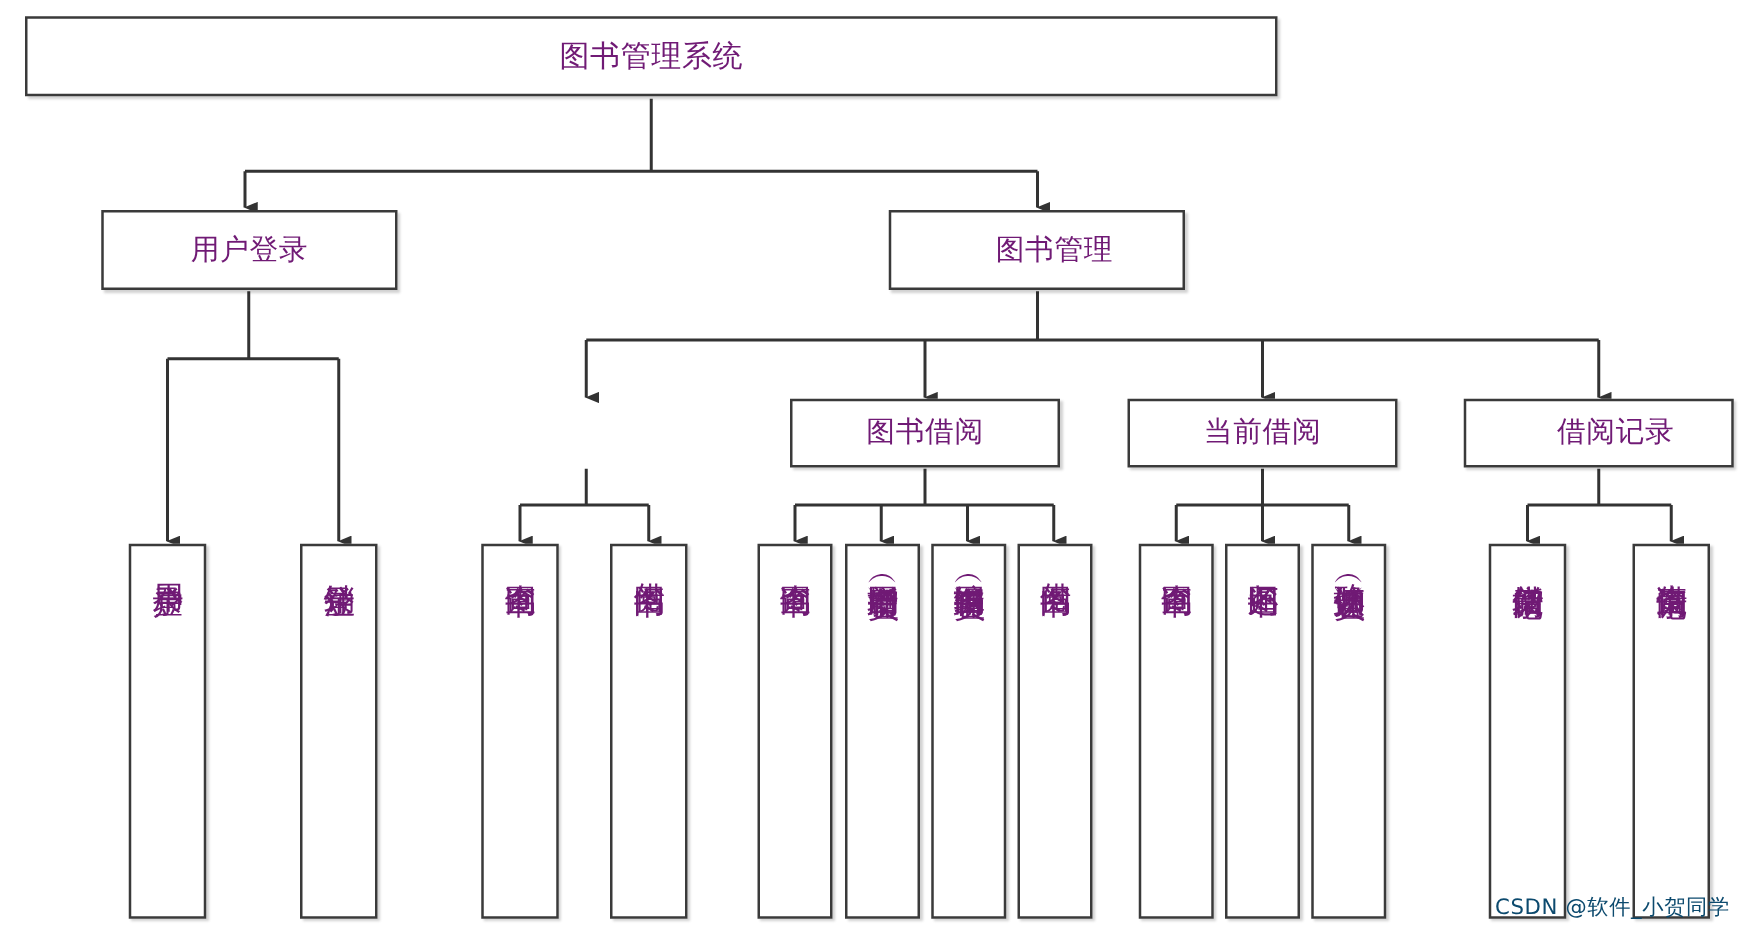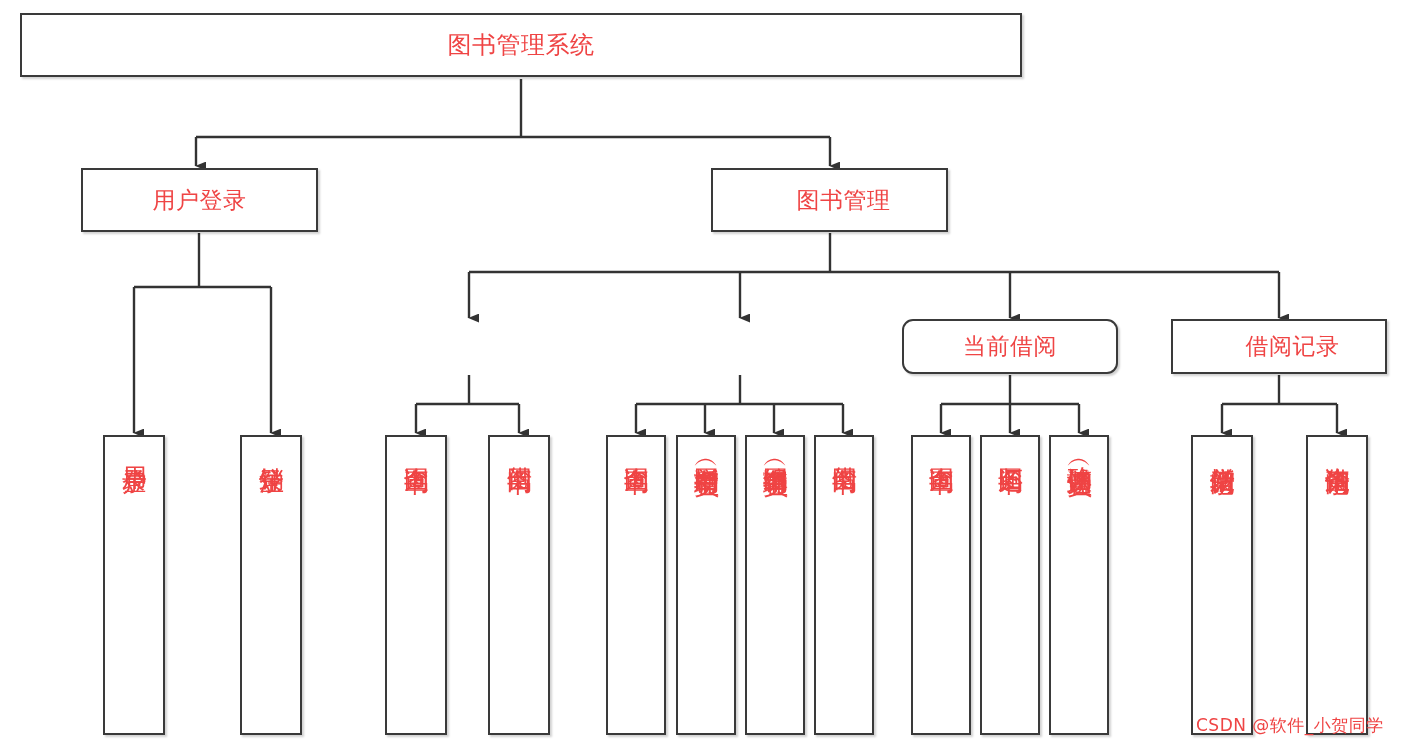--- a/index.html
+++ b/index.html
@@ -31,21 +31,21 @@
     position: absolute;
     box-sizing: border-box;
     background: #ffffff;
     border: 2px solid #3a3a3a;
     display: flex;
     align-items: center;
     justify-content: center;
     box-shadow: 2px 2px 2px rgba(0,0,0,0.18);
   }
   .node .label {
-    color: #ef4444;
+    color: #701a75;
     text-align: center;
     line-height: 1.0;
     letter-spacing: 0.5px;
   }
   .node.horizontal .label {
     writing-mode: horizontal-tb;
     font-size: 23px;
   }
   .node.root .label {
     font-size: 24px;
@@ -58,21 +58,21 @@
   .node.vertical .label {
     writing-mode: vertical-rl;
     text-orientation: upright;
     font-size: 25px;
     line-height: 1.12;
     letter-spacing: 1px;
     white-space: nowrap;
   }
   .watermark {
     position: absolute;
-    color: #ef4444;
+    color: #0c4a6e;
     font-size: 17px;
     letter-spacing: 0.5px;
     white-space: nowrap;
     user-select: none;
   }
 </style>
 </head>
 <body>
 
 <div id="diagram-root">
@@ -134,22 +134,25 @@
 
   <div class="node horizontal" style="left:81px; top:168px; width:237px; height:64px;">
     <span class="label">用户登录</span>
   </div>
 
   <div class="node horizontal" style="left:711px; top:168px; width:237px; height:64px;padding-left:28px;">
     <span class="label">图书管理</span>
   </div>
 
 
-
-  <div class="node horizontal" style="left:902px; top:319px; width:216px; height:55px;border-radius:11px;">
+  <div class="node horizontal" style="left:632px; top:319px; width:216px; height:55px;">
+    <span class="label">图书借阅</span>
+  </div>
+
+  <div class="node horizontal" style="left:902px; top:319px; width:216px; height:55px;">
     <span class="label">当前借阅</span>
   </div>
 
   <div class="node horizontal" style="left:1171px; top:319px; width:216px; height:55px;padding-left:27px;">
     <span class="label">借阅记录</span>
   </div>
 
   <div class="node vertical" style="left:103px; top:435px; width:62px; height:300px;">
     <span class="label">用户登录</span>
   </div>

